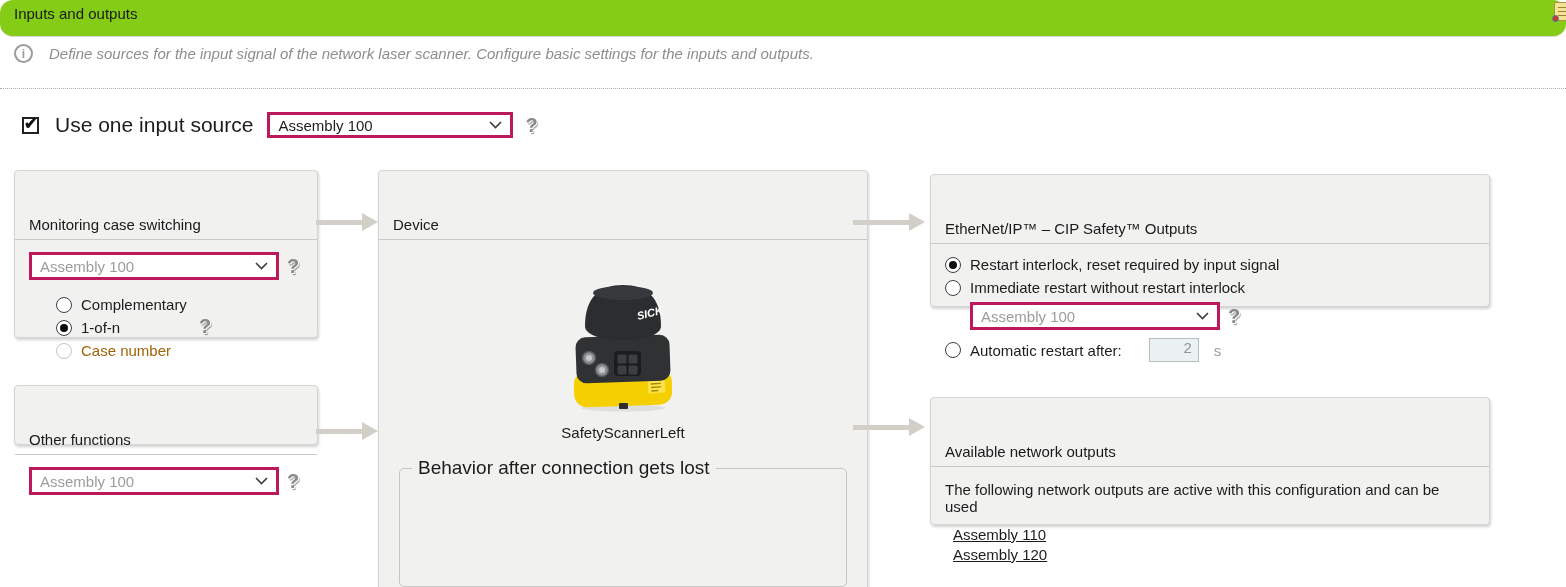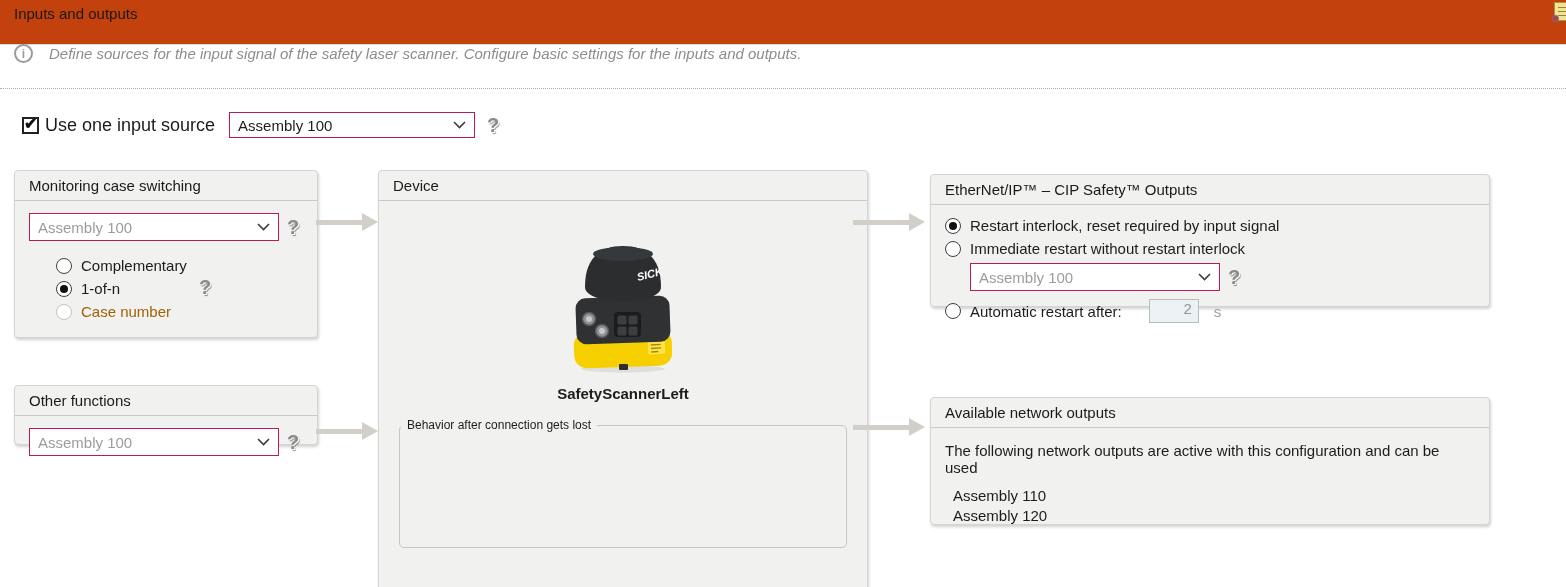--- a/index.html
+++ b/index.html
@@ -1,53 +1,53 @@
 <!DOCTYPE html>
 <html><head>
 <meta charset="utf-8">
 <style>
   * { margin:0; padding:0; box-sizing:border-box; }
   html,body { background:#fff; }
   body { font-family:"Liberation Sans", sans-serif; color:#1c1c1c; }
   .screen { position:relative; width:1566px; height:587px; background:#fff; overflow:hidden; }
 
   
-  .title-bar { position:absolute; top:0; left:0; width:100%; height:45px; border-bottom:1px solid #d8d8d6; background:#c2410c; }
+  .title-bar { position:absolute; top:0; left:0; width:100%; height:37px; border-bottom:1px solid #d8d8d6; background:#84cc16;border-radius:13px; }
   .title-bar .title { position:absolute; left:14px; top:5px; font-size:15px; color:#1a1a1a; }
   .corner-icon { position:absolute; top:2px; right:-4px; width:16px; height:19px; background:#f3e394; border:1px solid #a89444; }
   .corner-icon .line { position:absolute; left:3px; right:3px; height:1px; background:#9a8136; }
   .corner-icon .dot { position:absolute; left:-3px; bottom:-2px; width:7px; height:7px; border-radius:50%; background:#c33b2a; border:1px solid #5577aa; }
 
   
   .info-row { position:absolute; top:44px; left:14px; display:flex; align-items:center; gap:16px; }
   .info-icon { width:19px; height:19px; border:2px solid #9b9b9b; border-radius:50%; color:#9b9b9b; font-size:12px; font-weight:bold; display:flex; align-items:center; justify-content:center; flex:none; }
   .info-text { font-size:15px; font-style:italic; color:#8d8d8b; }
   .dotted-divider { position:absolute; top:88px; left:0; width:100%; border-top:1px dotted #aeaeac; }
 
   
   .source-row { position:absolute; top:112px; left:22px; display:flex; align-items:center; }
   .checkbox { width:17px; height:17px; border:2px solid #222; background:#fff; position:relative; flex:none; }
   .checkbox .mark { position:absolute; left:0px; top:-5px; font-size:16px; font-weight:bold; color:#111; }
-  .source-row .cb-label { margin-left:6px; font-size:18px; }
+  .source-row .cb-label { margin-left:16px; font-size:21px; }
   .source-row .combo { margin-left:14px; width:246px; height:26px; }
 
   
-  .combo { display:flex; align-items:center; height:28px; background:#fff; border:1px solid #be185d; padding:0 8px; }
+  .combo { display:flex; align-items:center; height:28px; background:#fff; border:3px solid #be185d; padding:0 8px; }
   .combo .val { flex:1; font-size:15px; color:#1c1c1c; white-space:nowrap; overflow:hidden; }
   .combo.disabled .val { color:#9c9c9a; }
   .combo svg { flex:none; margin-left:6px; }
 
   
   .help { font-size:20px; font-weight:bold; color:#8a8a8a; line-height:1;
           text-shadow:1px 1px 0 #fdfdfd, 1.5px 1.5px 1px rgba(0,0,0,0.45); cursor:default; }
 
   
   .panel { position:absolute; background:#f1f1ef; border:1px solid #d4d4d1; border-radius:4px;
            box-shadow:1px 2px 3px rgba(0,0,0,0.18); }
-  .panel-header { height:30px; border-bottom:1px solid #c9c9c6; display:flex; align-items:center; padding:12px 14px; }
+  .panel-header { height:30px; border-bottom:1px solid #c9c9c6; display:flex; align-items:center; padding:12px 14px;margin-top:39px; }
   .panel-header span { font-size:15px; color:#1a1a1a; }
   .panel-body { padding:12px 14px; }
 
   
   .radio-row { display:flex; align-items:center; gap:9px; margin-bottom:6px; position:relative; }
   .radio { width:16px; height:16px; border:1px solid #3f3f3f; border-radius:50%; background:#fff; position:relative; flex:none; }
   .radio.checked::after { content:""; position:absolute; inset:3px; background:#101010; border-radius:50%; }
   .radio.disabled { border-color:#c4c4c2; }
   .radio-label { font-size:15px; color:#1c1c1c; }
   .radio-label.disabled { color:#a16207; }
@@ -57,57 +57,57 @@
   .arrow .bar { position:absolute; left:0; top:7px; height:5px; background:#d2cfc9; right:14px; }
   .arrow .head { position:absolute; right:0; top:0; width:0; height:0;
                  border-top:9px solid transparent; border-bottom:9px solid transparent; border-left:16px solid #d2cfc9; }
 
   
   .combo-row { display:flex; align-items:center; gap:8px; }
   .radio-group-indent { margin:16px 0 0 27px; }
   .help-inline { position:absolute; left:143px; top:-3px; }
 
   
-  .device-name { text-align:center; font-size:15px; margin-top:10px;font-weight:bold; }
+  .device-name { text-align:center; font-size:15px; margin-top:10px; }
   .device-fieldset { border:1px solid #c6c6c3; border-radius:5px; margin:16px 20px 0 20px; height:130px; padding:0; background:transparent; }
-  .device-fieldset legend { font-size:12px; margin-left:1px; padding:0 6px; }
+  .device-fieldset legend { font-size:19px; margin-left:12px; padding:0 6px; }
   .device-fieldset .radios { margin:24px 0 0 52px; }
   .scanner { display:block; margin:24px auto 0 auto; }
 
   
   .eth-combo-row { display:flex; align-items:center; gap:8px; margin:6px 0 8px 25px; }
   .eth-combo-row .combo { width:250px; }
   .num-input { width:50px; height:24px; background:#ecf2f4; border:1px solid #b7bec2; font-size:15px; color:#8f9598;
                text-align:right; padding:0 6px 0 0; margin-left:18px; }
   .unit { font-size:15px; color:#9c9c9a; margin-left:6px; }
 
   
   .outputs-desc { font-size:15px; color:#1c1c1c; margin:2px 0 10px 0; }
-  .outputs-list div { font-size:15px; padding-left:8px; line-height:20px; }
+  .outputs-list div { font-size:15px; padding-left:8px; line-height:20px;text-decoration:underline; }
 
   .mon-combo { width:250px; }
 </style>
 </head>
 <body>
 
 <div class="screen">
 
   <div class="title-bar">
     <span class="title">Inputs and outputs</span>
     <div class="corner-icon">
       <span class="line" style="top:4px"></span>
       <span class="line" style="top:8px"></span>
       <span class="line" style="top:12px"></span>
       <span class="dot"></span>
     </div>
   </div>
 
   <div class="info-row">
     <span class="info-icon">i</span>
-    <span class="info-text">Define sources for the input signal of the safety laser scanner. Configure basic settings for the inputs and outputs.</span>
+    <span class="info-text">Define sources for the input signal of the network laser scanner. Configure basic settings for the inputs and outputs.</span>
   </div>
   <div class="dotted-divider"></div>
 
   <div class="source-row">
     <span class="checkbox">
       <span class="mark">✔</span>
     </span>
     <span class="cb-label">Use one input source</span>
     <div class="combo">
       <span class="val">Assembly 100</span>

